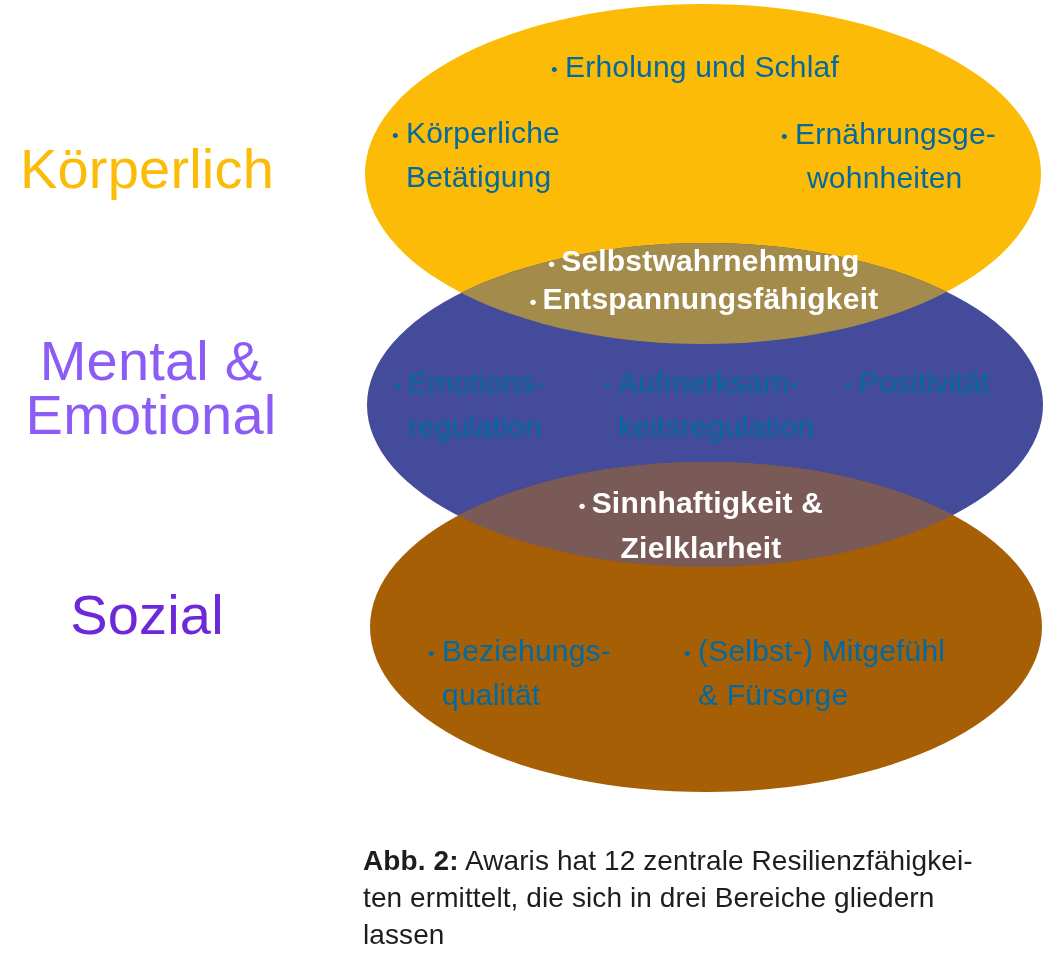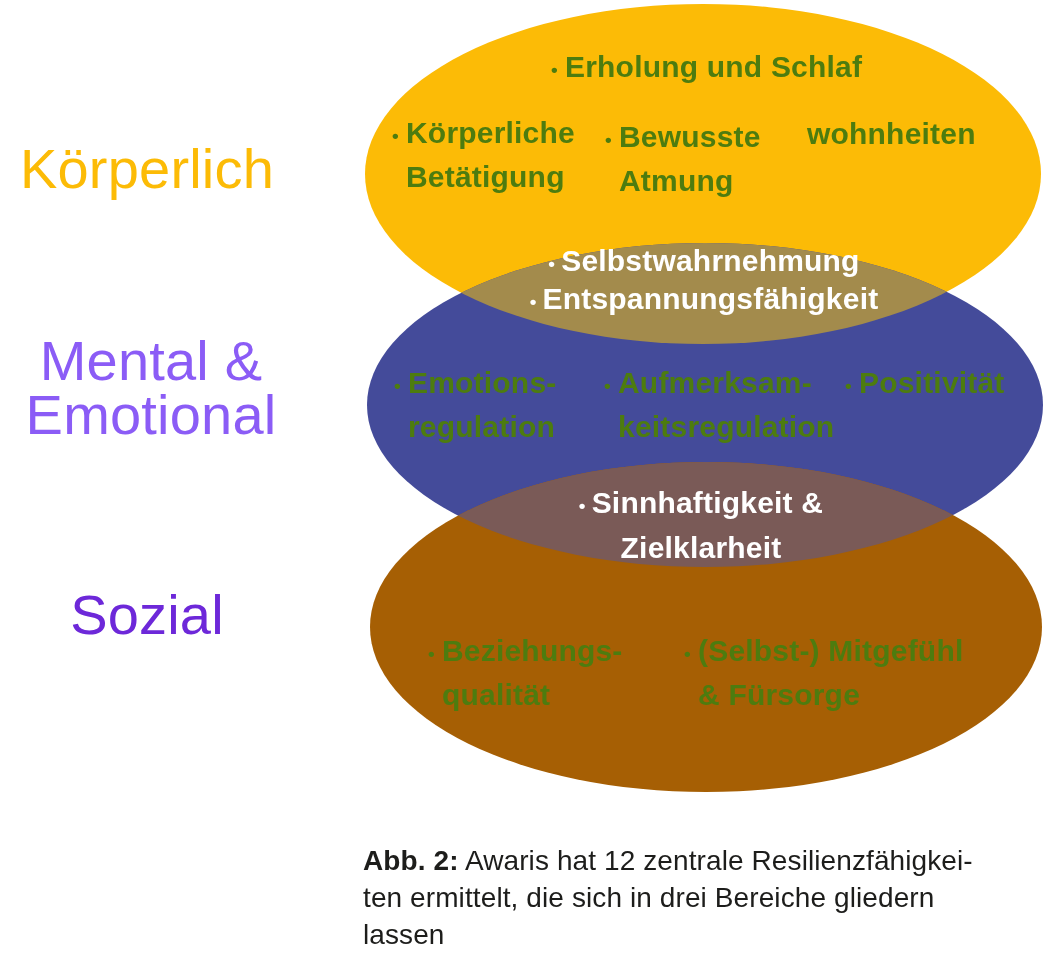--- a/index.html
+++ b/index.html
@@ -9,24 +9,24 @@
     height:959px;
     background:#ffffff;
     overflow:hidden;
     font-family:"Liberation Sans", sans-serif;
   }
   #venn-svg{position:absolute;left:0;top:0;}
 
   
   .item{
     position:absolute;
-    color:#4d7c0f;
+    color:#0369a1;
     font-size:30px;
     line-height:41px;
-    font-weight:700;
+    font-weight:400;
     padding-left:14px;
     white-space:nowrap;
     letter-spacing:0.2px;
   }
   .item .l{display:block;}
   .bullet{
     display:inline-block;
     width:14px;
     margin-left:-14px;
     font-size:19px;
@@ -109,25 +109,22 @@
 
   <div class="area-label label-social" style="left:147px;top:588px;">Sozial</div>
 
   <div class="item" style="left:551px;top:46px;">
     <span class="l"><span class="bullet">•</span><span>Erholung und Schlaf</span></span>
   </div>
   <div class="item" style="left:392px;top:112px;">
     <span class="l"><span class="bullet">•</span><span>Körperliche</span></span>
     <span class="l l2">Betätigung</span>
   </div>
-  <div class="item" style="left:605px;top:116px;">
-    <span class="l"><span class="bullet">•</span><span>Bewusste</span></span>
-    <span class="l l2">Atmung</span>
-  </div>
   <div class="item indent2" style="left:781px;top:113px;">
+    <span class="l"><span class="bullet">•</span><span>Ernährungsge-</span></span>
     <span class="l l2">wohnheiten</span>
   </div>
 
   <div class="center-item" style="left:704px;top:242px;">
     <span class="l"><span class="bullet">•</span><span>Selbstwahrnehmung</span></span>
   </div>
   <div class="center-item" style="left:704px;top:280px;">
     <span class="l"><span class="bullet">•</span><span>Entspannungsfähigkeit</span></span>
   </div>
 

